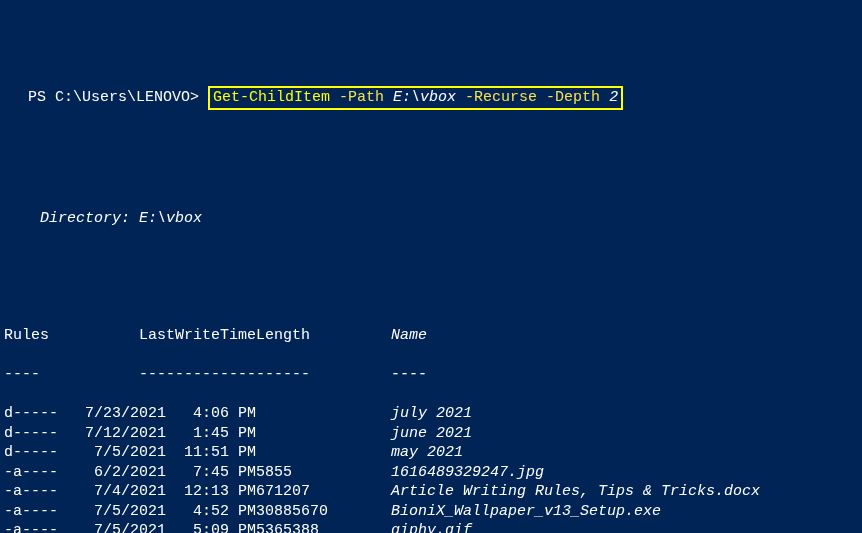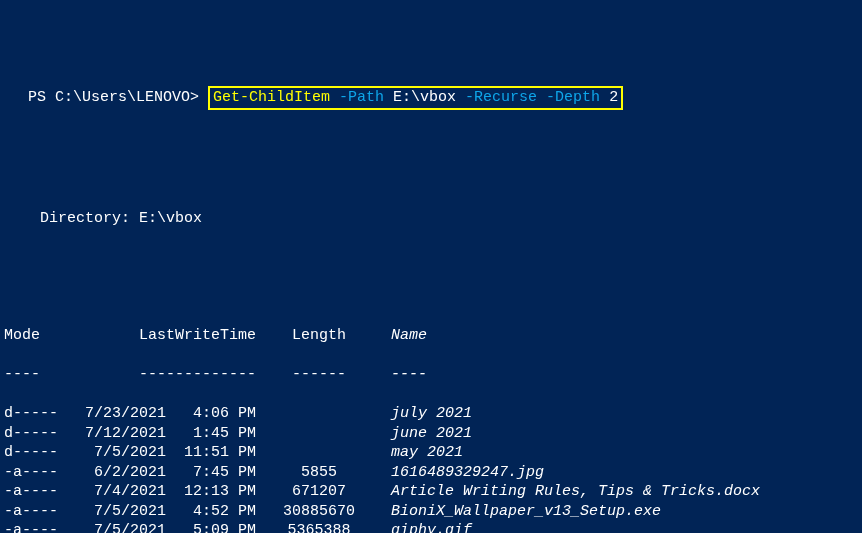--- a/index.html
+++ b/index.html
@@ -29,67 +29,69 @@
     .highlight-box {
       border: 2px solid #ffff00;
       display: inline-block;
       padding: 0 3px;
     }
     .cmdlet {
       color: #ffff00;
       margin-top: 37px;
     }
     .param {
-      color: #0ea5e9;
+      color: #fde047;
     }
     .val {
       color: #ffffff;
+      font-style: italic;
     }
     .row {
       display: block;
     }
     .col-mode {
       display: inline-block;
       width: 6ch;
       text-align: left;
     }
     .col-lwt {
       display: inline-block;
       width: 22ch;
       text-align: right;
     }
     .col-len {
       display: inline-block;
       width: 14ch;
-      text-align: center;
+      text-align: left;
     }
     .col-name {
       display: inline-block;
       padding-left: 1ch;
       font-style: italic;
     }
     .indent {
       padding-left: 4ch;
+      font-style: italic;
     }
     .blank {
       height: 1.3em;
     }
   </style>
 </head>
 <body>
 
 
 
 <div class="prompt-line"><span class="prompt">PS C:\Users\LENOVO&gt; </span><span class="highlight-box"><span class="cmdlet">Get-ChildItem</span><span class="param"> -Path </span><span class="val">E:\vbox</span><span class="param"> -Recurse -Depth </span><span class="val">2</span></span></div>
 <div class="blank"></div>
 <div class="blank"></div>
 <div class="indent">Directory: E:\vbox</div>
 <div class="blank"></div>
 <div class="blank"></div>
-<div class="row"><span class="col-mode">Mode</span><span class="col-lwt">LastWriteTime</span><span class="col-len">Length</span><span class="col-name">Name</span></div>
+<div class="row"><span class="col-mode">Rules</span><span class="col-lwt">LastWriteTime</span><span class="col-len">Length</span><span class="col-name">Name</span></div>
 <div class="row"><span class="col-mode">----</span><span class="col-lwt">-------------</span><span class="col-len">------</span><span class="col-name">----</span></div>
 <div id="rows-container"><div class="row"><span class="col-mode">d-----</span><span class="col-lwt">7/23/2021   4:06 PM</span><span class="col-len"></span><span class="col-name">july 2021</span></div><div class="row"><span class="col-mode">d-----</span><span class="col-lwt">7/12/2021   1:45 PM</span><span class="col-len"></span><span class="col-name">june 2021</span></div><div class="row"><span class="col-mode">d-----</span><span class="col-lwt">7/5/2021  11:51 PM</span><span class="col-len"></span><span class="col-name">may 2021</span></div><div class="row"><span class="col-mode">-a----</span><span class="col-lwt">6/2/2021   7:45 PM</span><span class="col-len">5855</span><span class="col-name">1616489329247.jpg</span></div><div class="row"><span class="col-mode">-a----</span><span class="col-lwt">7/4/2021  12:13 PM</span><span class="col-len">671207</span><span class="col-name">Article Writing Rules, Tips &amp; Tricks.docx</span></div><div class="row"><span class="col-mode">-a----</span><span class="col-lwt">7/5/2021   4:52 PM</span><span class="col-len">30885670</span><span class="col-name">BioniX_Wallpaper_v13_Setup.exe</span></div><div class="row"><span class="col-mode">-a----</span><span class="col-lwt">7/5/2021   5:09 PM</span><span class="col-len">5365388</span><span class="col-name">giphy.gif</span></div></div>
 
 
 
 
 
 
 
 </body></html>

